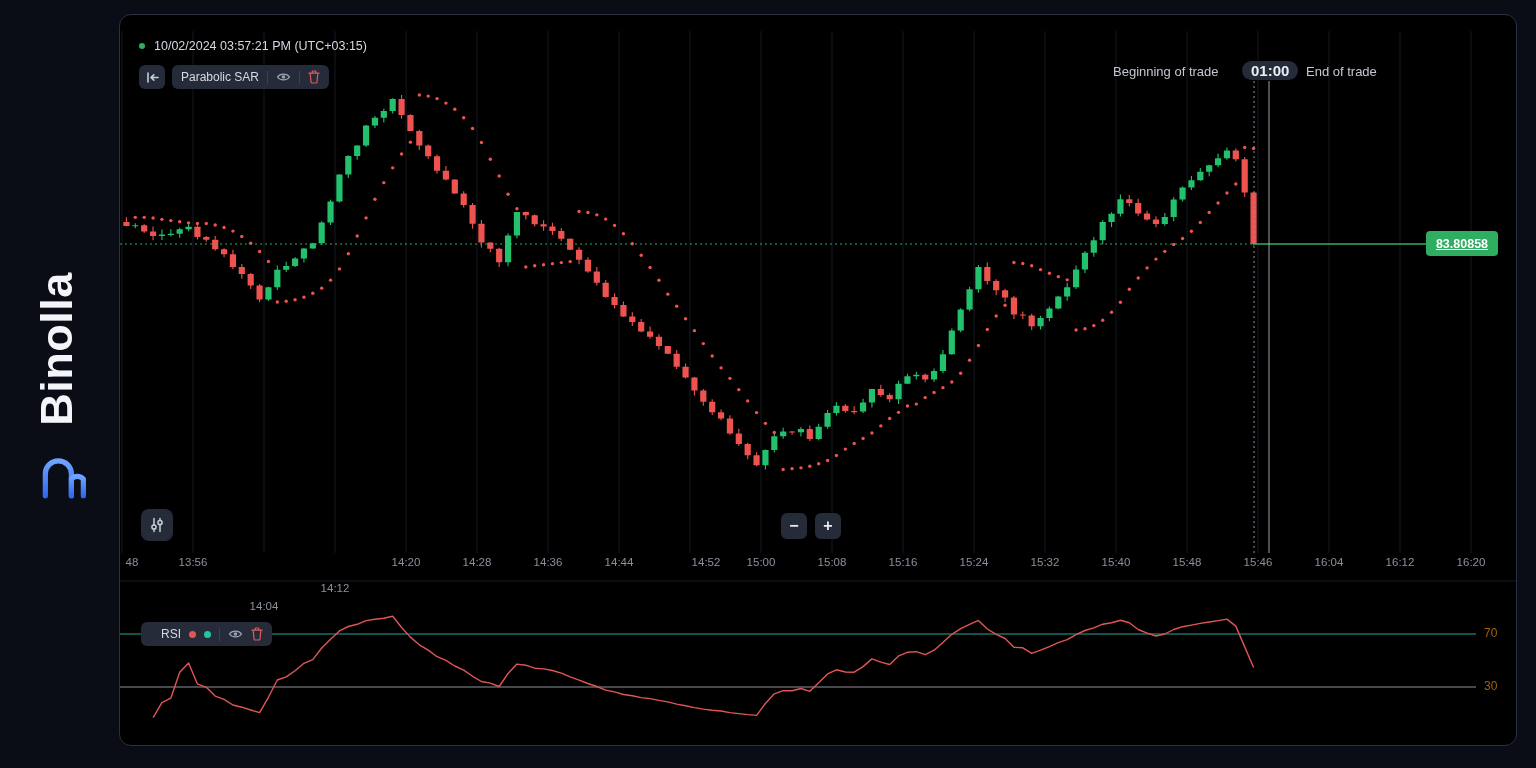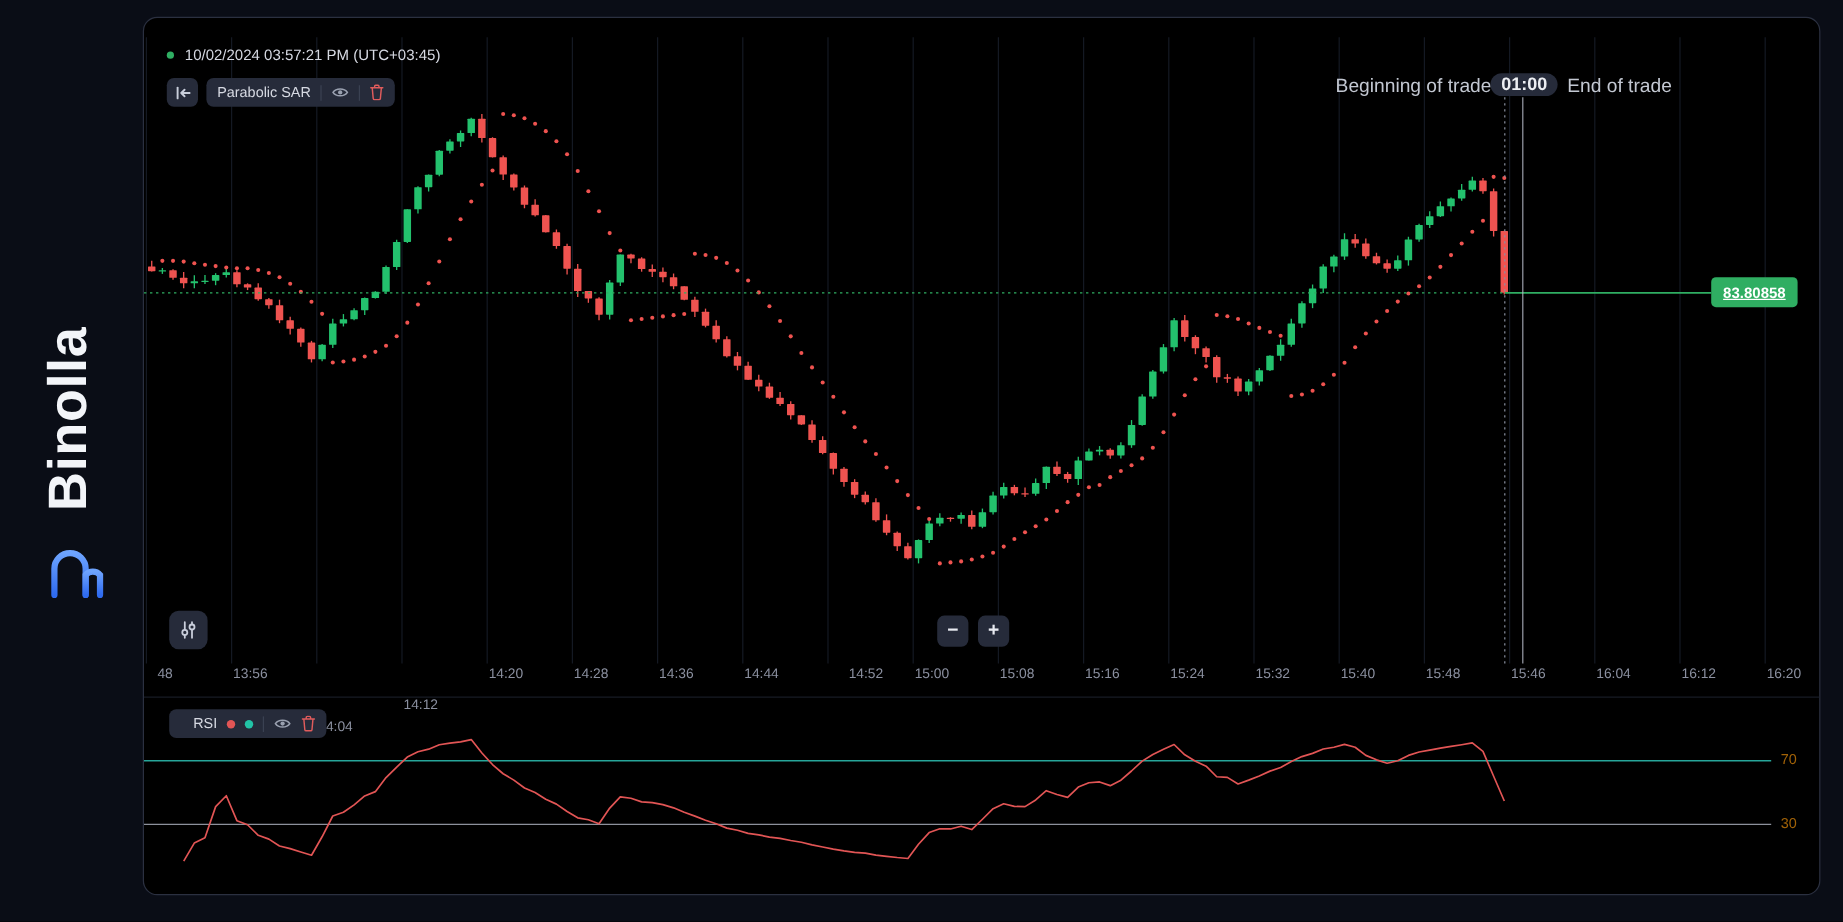--- a/index.html
+++ b/index.html
@@ -21,36 +21,36 @@
   .ind-row{position:absolute;left:19px;top:50px;display:flex;align-items:center;gap:7px;}
   .sq-btn{display:flex;align-items:center;justify-content:center;background:var(--pill-bg,#262b3a);
     border:none;border-radius:6px;color:#c9cedb;cursor:pointer;}
   .collapse-btn{width:26px;height:24px;}
   .pill{display:flex;align-items:center;gap:8px;height:24px;padding:0 9px;background:var(--pill-bg,#262b3a);
     border-radius:6px;color:var(--text-primary,#d6d9e2);font-size:12px;}
   .vdiv{width:1px;height:13px;background:#3a4152;}
   .icon-btn{display:flex;align-items:center;color:#9aa1b0;background:none;border:none;cursor:pointer;padding:0;}
   .icon-btn.trash{color:var(--trash,#e05c5c);}
 
-  .trade-note{position:absolute;top:49px;font-size:16px;color:#c3c8d2;}
+  .trade-note{position:absolute;top:49px;font-size:13px;color:#c3c8d2;}
   .duration-badge{position:absolute;left:1122px;top:46px;height:19px;padding:0 9px;display:flex;align-items:center;
     background:var(--pill-bg,#262b3a);border-radius:10px;color:#eceef2;font-size:15px;font-weight:700;}
 
   .price-label{position:absolute;left:1306px;top:216px;width:72px;height:25px;display:flex;align-items:center;
     justify-content:center;background:var(--price-label-bg,#2fae62);border-radius:4px;color:#fff;
     font-size:12.5px;font-weight:700;text-decoration:underline;}
 
   .settings-btn{position:absolute;left:21px;top:494px;width:32px;height:32px;border-radius:8px;}
   .zoom{position:absolute;left:661px;top:498px;display:flex;gap:8px;}
   .zoom .sq-btn{width:26px;height:26px;font-size:16px;font-weight:700;color:#e8eaf0;}
 
   #axis-row{position:absolute;left:0;top:541px;width:100%;height:16px;}
-  .axis-label{position:absolute;top:0;text-align:right;font-size:11.5px;color:var(--axis-text,#8b90a0);}
-
-  .rsi-pill{position:absolute;left:21px;top:576px;padding-left:20px;}
+  .axis-label{position:absolute;top:0;text-align:center;font-size:11.5px;color:var(--axis-text,#8b90a0);}
+
+  .rsi-pill{position:absolute;left:21px;top:607px;padding-left:20px;}
   .cdot{width:7px;height:7px;border-radius:50%;}
   .rsi-level{position:absolute;left:1364px;font-size:12px;color:#a16207;}
 </style>
 </head>
 <body>
 
 <aside>
   <div class="brand-name">Binolla</div>
   <svg class="brand-logo" width="50" height="50" viewBox="0 0 48 48">
     <defs>
@@ -474,21 +474,21 @@
       <circle cx="1133.5625" cy="133.37514620769832" r="1.7" fill="#ef5350"></circle>
       <line x1="0" y1="229" x2="1134" y2="229" stroke="#2fae62" stroke-width="1" stroke-dasharray="2 3"></line>
       <line x1="1134" y1="229" x2="1306" y2="229" stroke="#2fae62" stroke-width="1.4"></line>
       <line x1="1134" y1="66" x2="1134" y2="538" stroke="#8b91a0" stroke-width="1" stroke-dasharray="2 3"></line>
       <line x1="1149" y1="66" x2="1149" y2="538" stroke="#b7bcc8" stroke-width="1" opacity="0.85"></line>
       <polyline points="33.1,702.6 41.9,687.6 50.8,683.2 59.7,657.2 68.6,648.1 77.4,668.9 86.3,672.3 95.2,681.1 104.1,684.3 112.9,690.0 121.8,692.2 130.7,695.0 139.6,697.7 148.4,682.3 157.3,665.0 166.2,661.9 175.1,655.7 183.9,648.3 192.8,644.7 201.7,633.0 210.6,624.2 219.4,615.9 228.3,611.5 237.2,609.3 246.1,605.6 254.9,604.3 263.8,603.2 272.7,601.3 281.6,612.5 290.4,622.1 299.3,629.8 308.2,635.1 317.1,641.7 325.9,645.4 334.8,651.0 343.7,655.1 352.6,661.3 361.4,666.5 370.3,668.1 379.2,671.5 388.1,658.4 396.9,649.1 405.8,650.2 414.7,653.2 423.6,653.9 432.4,655.5 441.3,658.2 450.2,661.9 459.1,665.1 467.9,668.5 476.8,671.5 485.7,675.1 494.6,676.9 503.4,679.5 512.3,680.7 521.2,682.6 530.1,683.6 538.9,685.4 547.8,686.9 556.7,689.1 565.6,690.8 574.4,692.6 583.3,694.1 592.2,695.3 601.1,696.0 609.9,697.6 618.8,698.6 627.7,699.6 636.6,700.4 645.4,688.5 654.3,678.8 663.2,675.6 672.1,675.8 680.9,673.5 689.8,676.3 698.7,667.7 707.6,658.9 716.4,654.8 725.3,657.0 734.2,657.2 743.1,651.6 751.9,643.9 760.8,647.1 769.7,649.5 778.6,640.9 787.4,637.3 796.3,636.6 805.2,639.7 814.1,635.2 822.9,627.5 831.8,619.3 840.7,613.7 849.6,609.3 858.4,605.4 867.3,614.0 876.2,619.4 885.1,623.5 893.9,632.3 902.8,632.8 911.7,638.3 920.6,635.1 929.4,631.6 938.3,627.6 947.2,624.6 956.1,619.6 964.9,615.5 973.8,612.8 982.7,609.2 991.6,607.7 1000.4,605.3 1009.3,607.7 1018.2,614.5 1027.1,618.2 1035.9,621.0 1044.8,619.0 1053.7,614.5 1062.6,611.7 1071.4,610.1 1080.3,608.4 1089.2,607.0 1098.1,605.6 1106.9,604.1 1115.8,611.1 1124.7,631.9 1133.6,652.5" fill="none" stroke="#e25555" stroke-width="1.4" stroke-linejoin="round"></polyline>
     </svg>
 
   <div class="ts-row">
     <span class="dot"></span>
-    <span>10/02/2024 03:57:21 PM (UTC+03:45)</span>
+    <span>10/02/2024 03:57:21 PM (UTC+03:15)</span>
   </div>
 
   <div class="ind-row">
     <button class="sq-btn collapse-btn">
       <svg width="15" height="13" viewBox="0 0 15 13">
         <path d="M3 2 V11" stroke="currentColor" stroke-width="1.6" stroke-linecap="round" fill="none"></path>
         <path d="M13 6.5 H6 M8.8 3.8 L6 6.5 L8.8 9.2" stroke="currentColor" stroke-width="1.6" stroke-linecap="round" stroke-linejoin="round" fill="none"></path>
       </svg>
     </button>
     <div class="pill">

